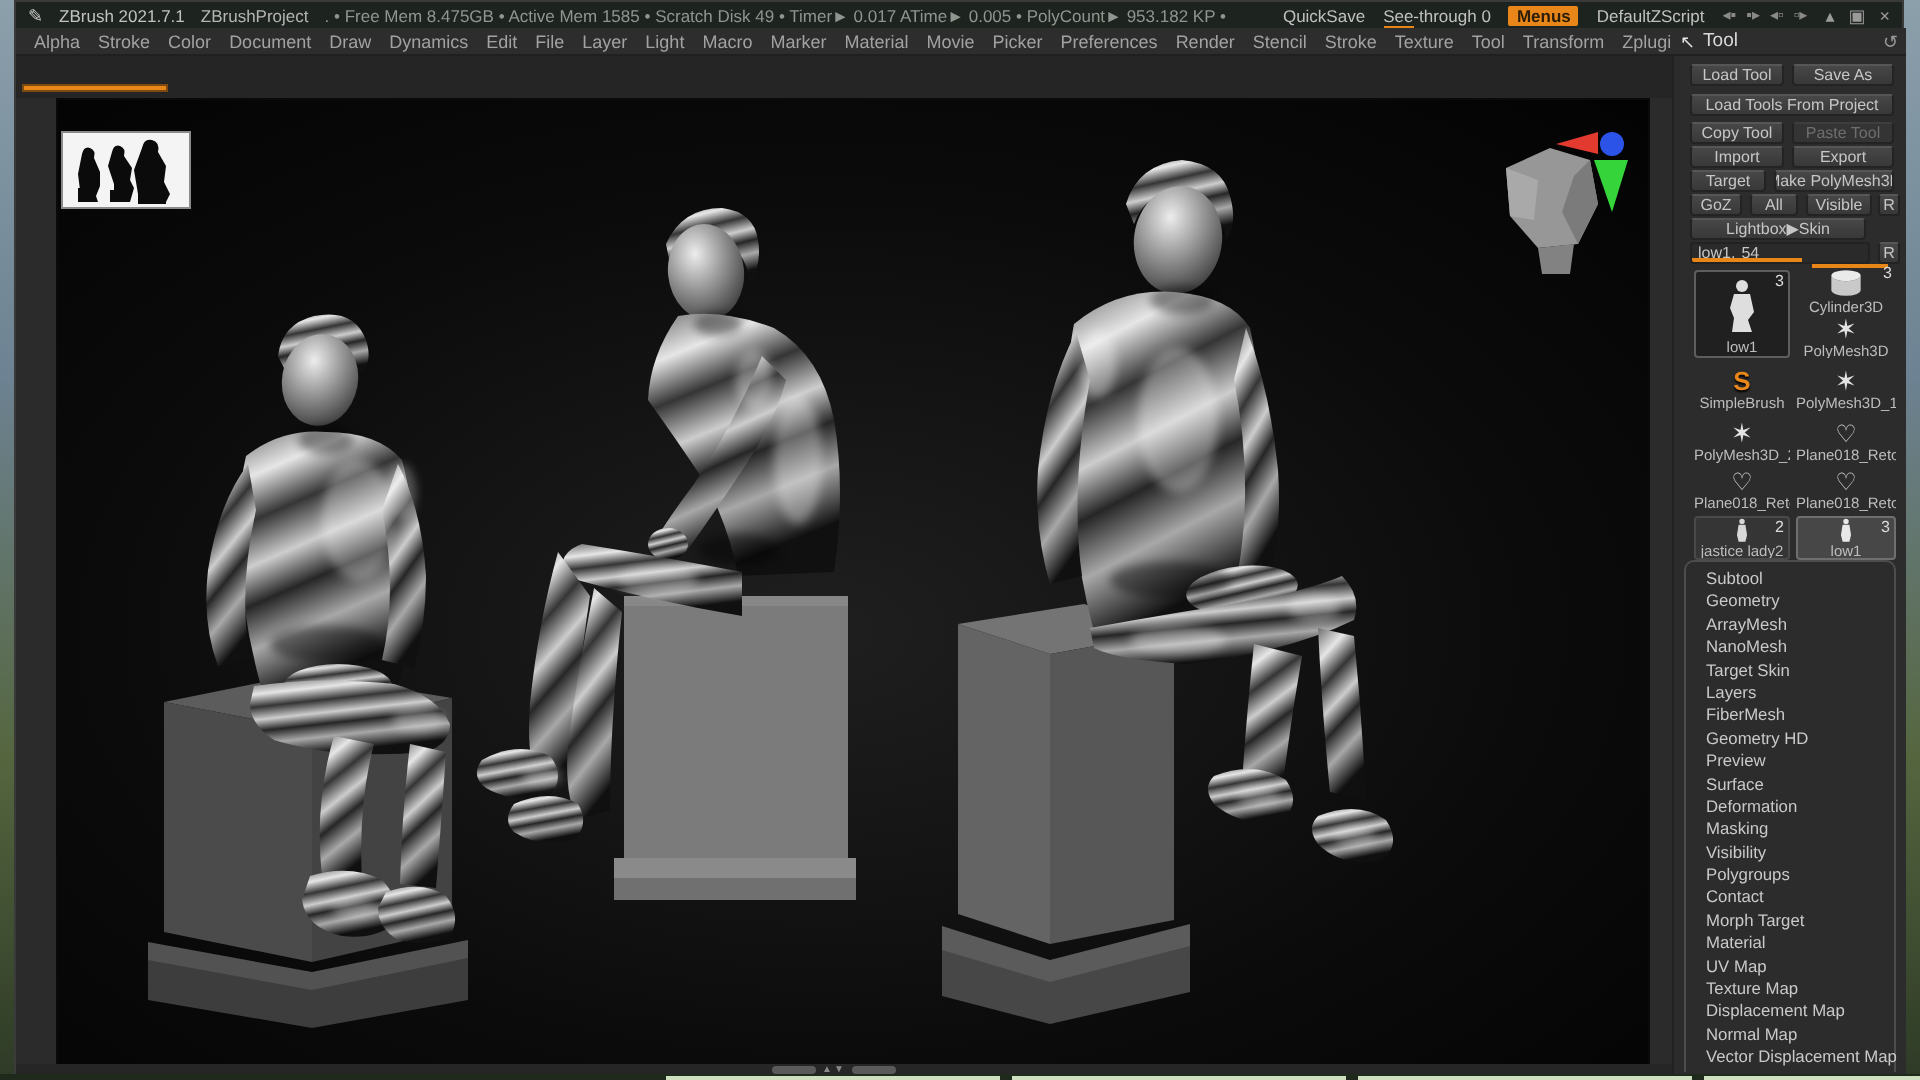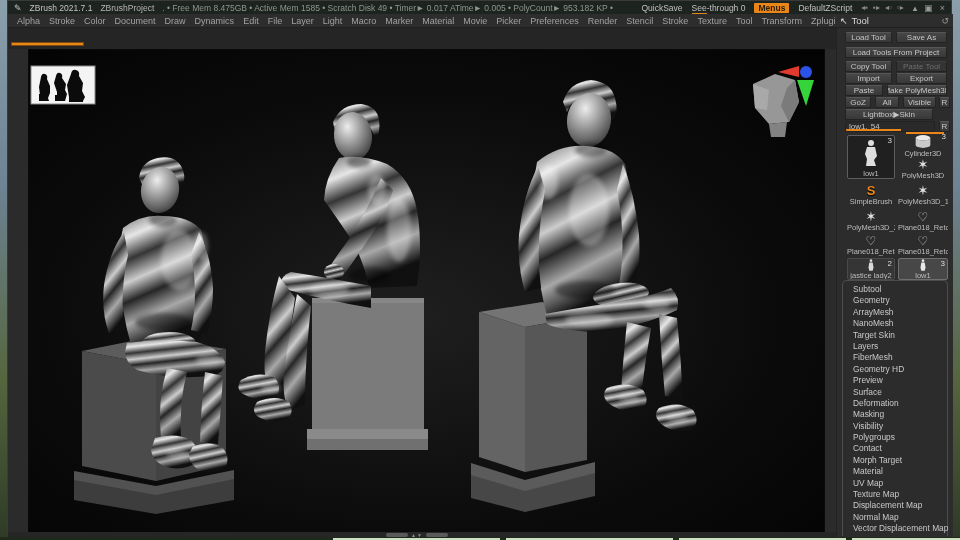--- a/index.html
+++ b/index.html
@@ -301,21 +301,21 @@
     </div>
 
     <div class="panel">
       <div class="zbtn" style="left:8px;top:4px;width:47px">Load Tool</div>
       <div class="zbtn" style="left:59px;top:4px;width:51px">Save As</div>
       <div class="zbtn" style="left:8px;top:19px;width:102px">Load Tools From Project</div>
       <div class="zbtn" style="left:8px;top:33px;width:47px">Copy Tool</div>
       <div class="zbtn disabled" style="left:59px;top:33px;width:51px">Paste Tool</div>
       <div class="zbtn" style="left:8px;top:45px;width:47px">Import</div>
       <div class="zbtn" style="left:59px;top:45px;width:51px">Export</div>
-      <div class="zbtn" style="left:8px;top:57px;width:38px">Paste</div>
+      <div class="zbtn" style="left:8px;top:57px;width:38px">Target</div>
       <div class="zbtn" style="left:50px;top:57px;width:60px">Make PolyMesh3D</div>
       <div class="zbtn" style="left:8px;top:69px;width:26px">GoZ</div>
       <div class="zbtn" style="left:38px;top:69px;width:24px">All</div>
       <div class="zbtn" style="left:66px;top:69px;width:33px">Visible</div>
       <div class="zbtn" style="left:102px;top:69px;width:11px">R</div>
       <div class="zbtn" style="left:8px;top:81px;width:88px">Lightbox▶Skin</div>
       <div class="zslider" style="left:8px;top:93px;width:90px">
         <span>low1.</span>
         <span>54</span>
         <span class="fill"></span>

